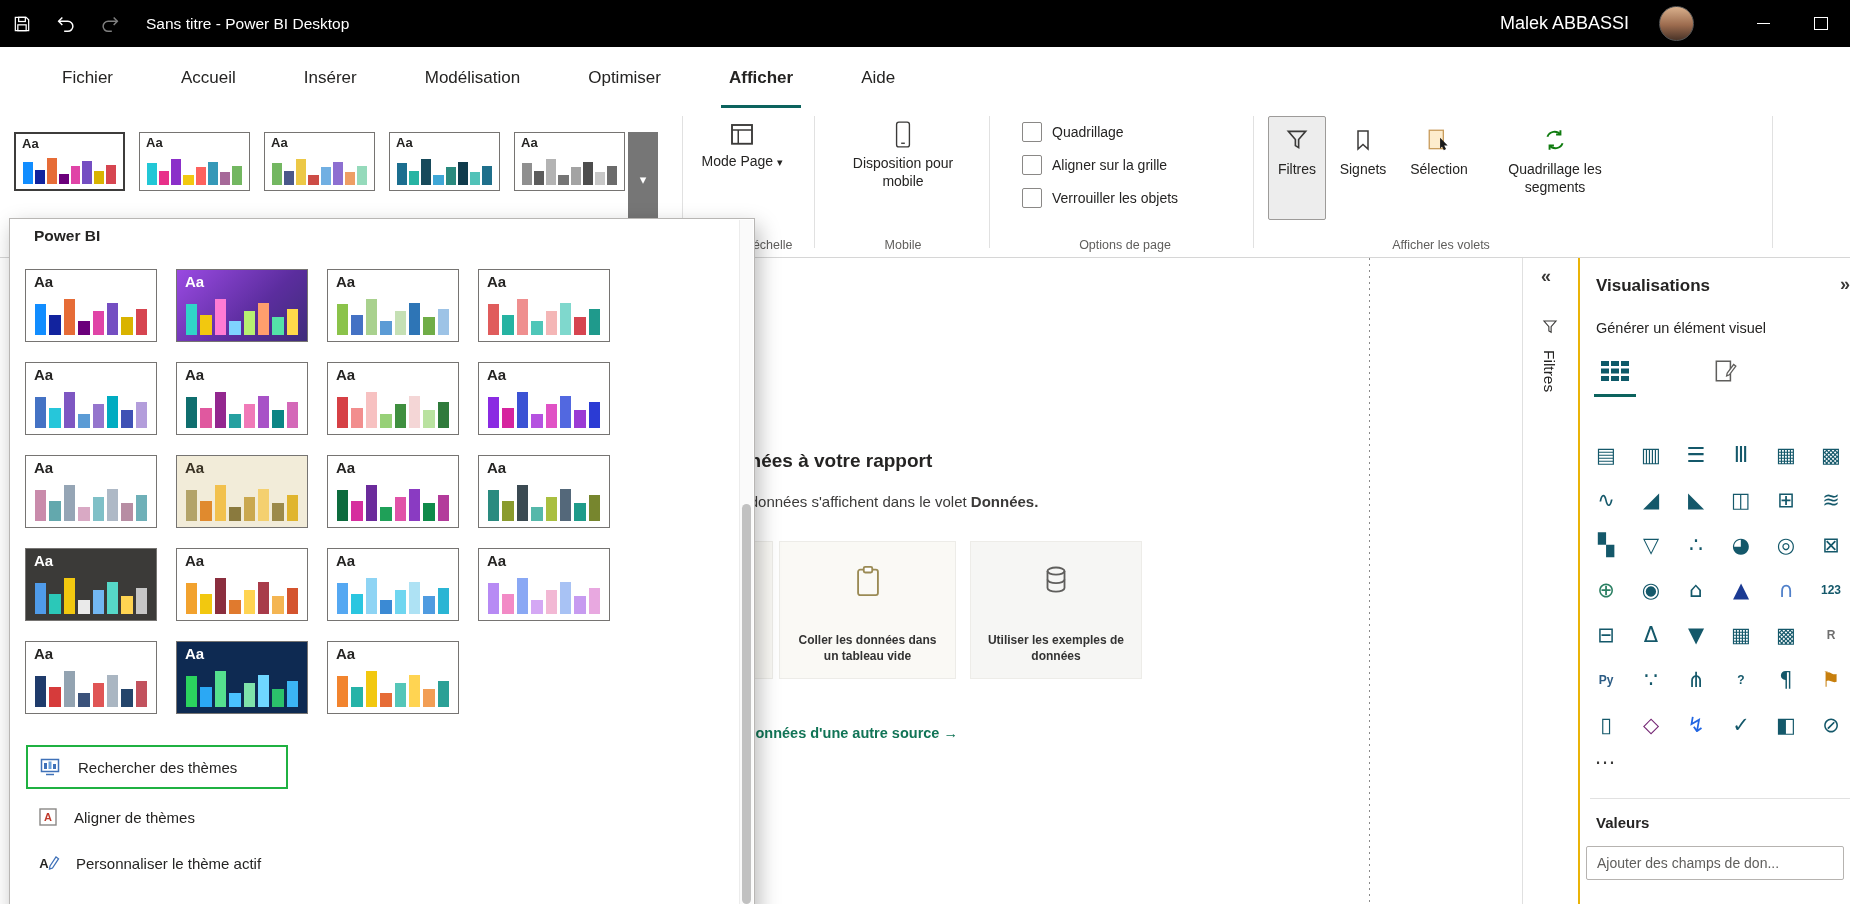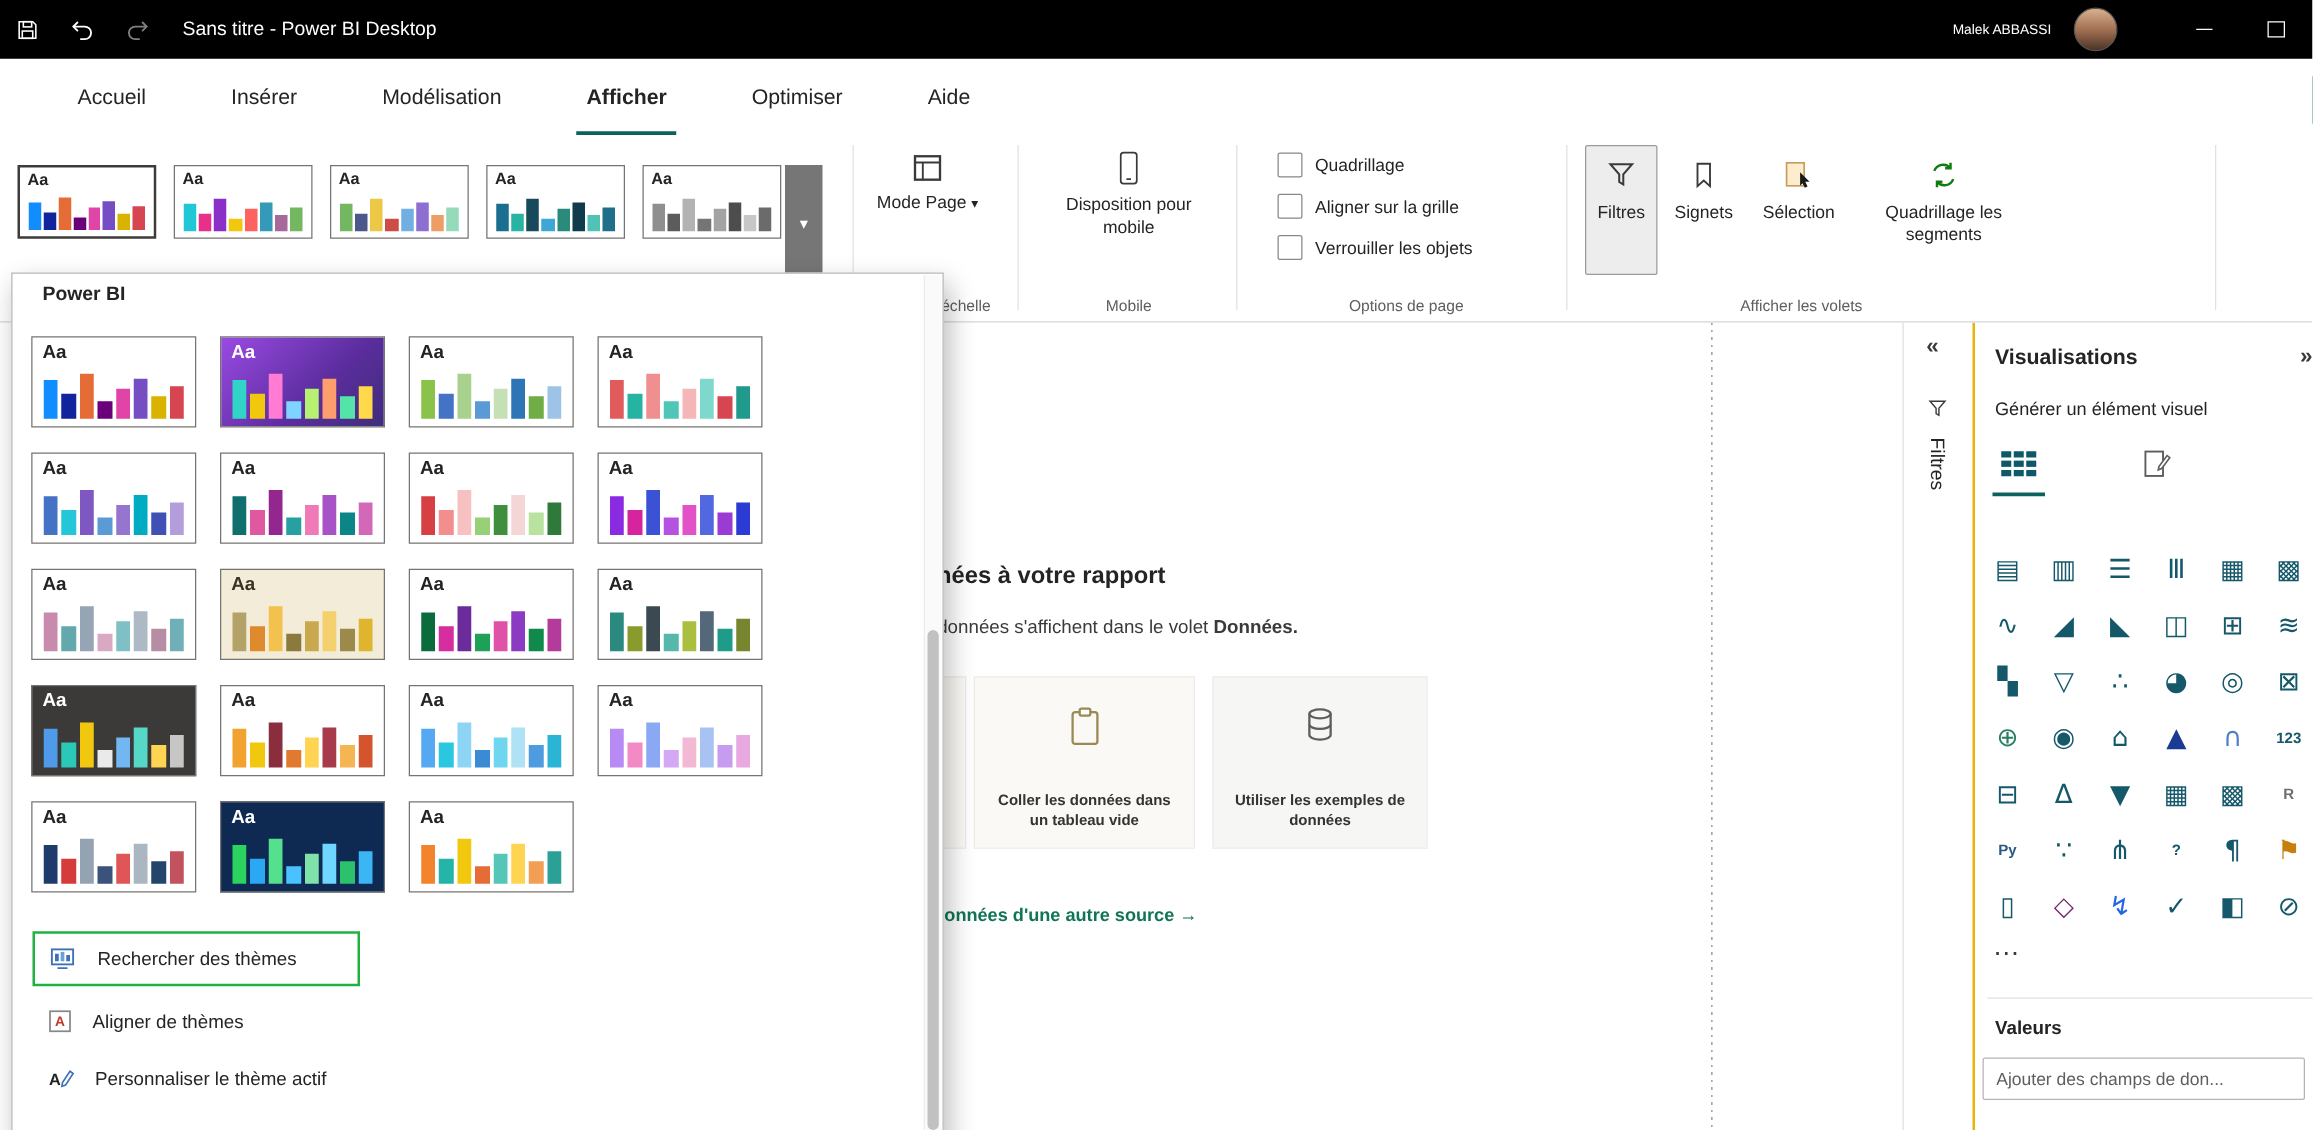--- a/index.html
+++ b/index.html
@@ -5,21 +5,21 @@
   html,body{margin:0;padding:0;}
   body{width:1850px;height:904px;position:relative;overflow:hidden;background:#fff;
        font-family:"Liberation Sans","DejaVu Sans",sans-serif;color:#252423;}
   .abs{position:absolute;}
 
   
   #titlebar{left:0;top:0;width:1850px;height:47px;background:#000;display:flex;align-items:center;z-index:80;}
   #titlebar .tb-icon{width:44px;height:47px;display:flex;align-items:center;justify-content:center;}
   #titlebar .title{color:#fff;font-size:15.5px;margin-left:14px;}
   #titlebar .spacer{flex:1;}
-  #titlebar .user{color:#fff;font-size:11px;margin-right:18px;}
+  #titlebar .user{color:#fff;font-size:18px;margin-right:30px;}
   .avatar{width:33px;height:33px;border-radius:50%;margin-right:40px;
           background:linear-gradient(180deg,#d9b08c 0%,#9c6b4e 55%,#4a3428 100%);border:1px solid #555;}
   .winbtn{width:58px;height:47px;display:flex;align-items:center;justify-content:center;}
   .min-glyph{width:13px;height:1.5px;background:#fff;}
   .max-glyph{width:12px;height:11px;border:1.5px solid #fff;}
 
   
   #tabrow{left:0;top:47px;width:1850px;height:61px;background:#fff;display:flex;align-items:stretch;padding-left:28px;box-sizing:border-box;z-index:20;}
   .tab{display:flex;align-items:center;padding:0 30px;margin:0 4px;font-size:17px;color:#252423;position:relative;cursor:default;}
   .tab.active{font-weight:bold;}
@@ -133,33 +133,36 @@
   <span class="winbtn">
       <span class="min-glyph"></span>
     </span>
   <span class="winbtn">
       <span class="max-glyph"></span>
     </span>
 </div>
 
 <div id="tabrow" class="abs">
     <div class="tab">
+      <span>Fichier</span>
+    </div>
+    <div class="tab">
       <span>Accueil</span>
     </div>
     <div class="tab">
       <span>Insérer</span>
     </div>
     <div class="tab">
       <span>Modélisation</span>
     </div>
+    <div class="tab">
+      <span>Optimiser</span>
+    </div>
     <div class="tab active">
       <span>Afficher</span>
-    </div>
-    <div class="tab">
-      <span>Optimiser</span>
     </div>
     <div class="tab">
       <span>Aide</span>
     </div>
   </div>
 <div id="sharebtn">
   <svg width="18" height="18" viewBox="0 0 24 24">
       <path d="M4 14 v6 h16 v-6" fill="none" stroke="#fff" stroke-width="1.6"></path>
       <path d="M12 15 V4 M8 7.5 L12 3.5 l4 4" fill="none" stroke="#fff" stroke-width="1.6"></path>
     </svg>

